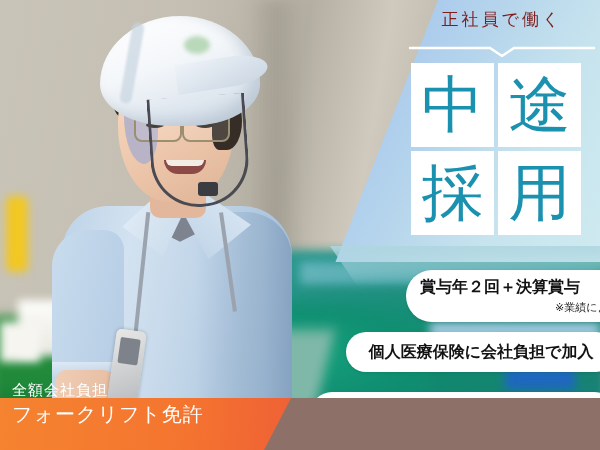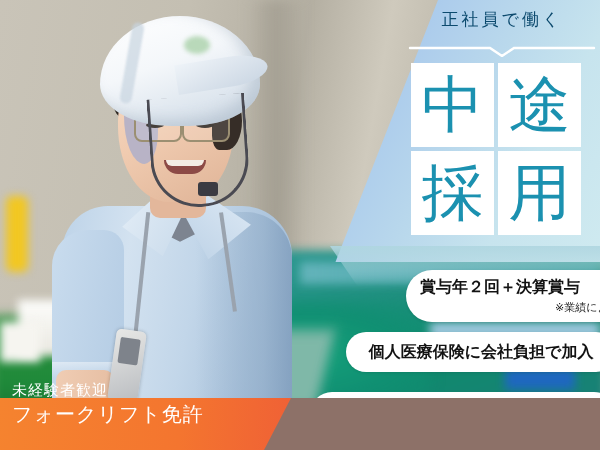--- a/index.html
+++ b/index.html
@@ -359,21 +359,21 @@
     width: 274px; height: 40px;
     background: linear-gradient(180deg, rgba(175,214,224,.9), rgba(120,190,195,0));
     clip-path: polygon(0% 0%, 100% 0%, 100% 100%, 10% 100%);
   }
 
   
   .kicker {
     position: absolute;
     left: 414px; top: 8px;
     width: 176px;
-    color: #0c4a6e;
+    color: #7f1d1d;
     font-size: 17px;
     letter-spacing: 3px;
     text-align: center;
     font-family: "DejaVu Sans", "Liberation Sans", sans-serif;
   }
   .kicker-rule {
     position: absolute;
     left: 408px; top: 43px;
     width: 188px; height: 12px;
   }
@@ -544,17 +544,17 @@
     <div class="pill-main">個人医療保険に会社負担で加入</div>
   </div>
 
   <div class="pill" id="pill3">
     <div class="pill-main">フォークリフト免許 全額会社負担</div>
   </div>
 
   <div class="bottom-band"></div>
   <div class="bottom-orange"></div>
   <div class="bottom-text-over">
-    <div class="bt-1">未経験者歓迎</div>
+    <div class="bt-1">全額会社負担</div>
     <div class="bt-2">フォークリフト免許</div>
   </div>
 
 </div>
 
 </body></html>

